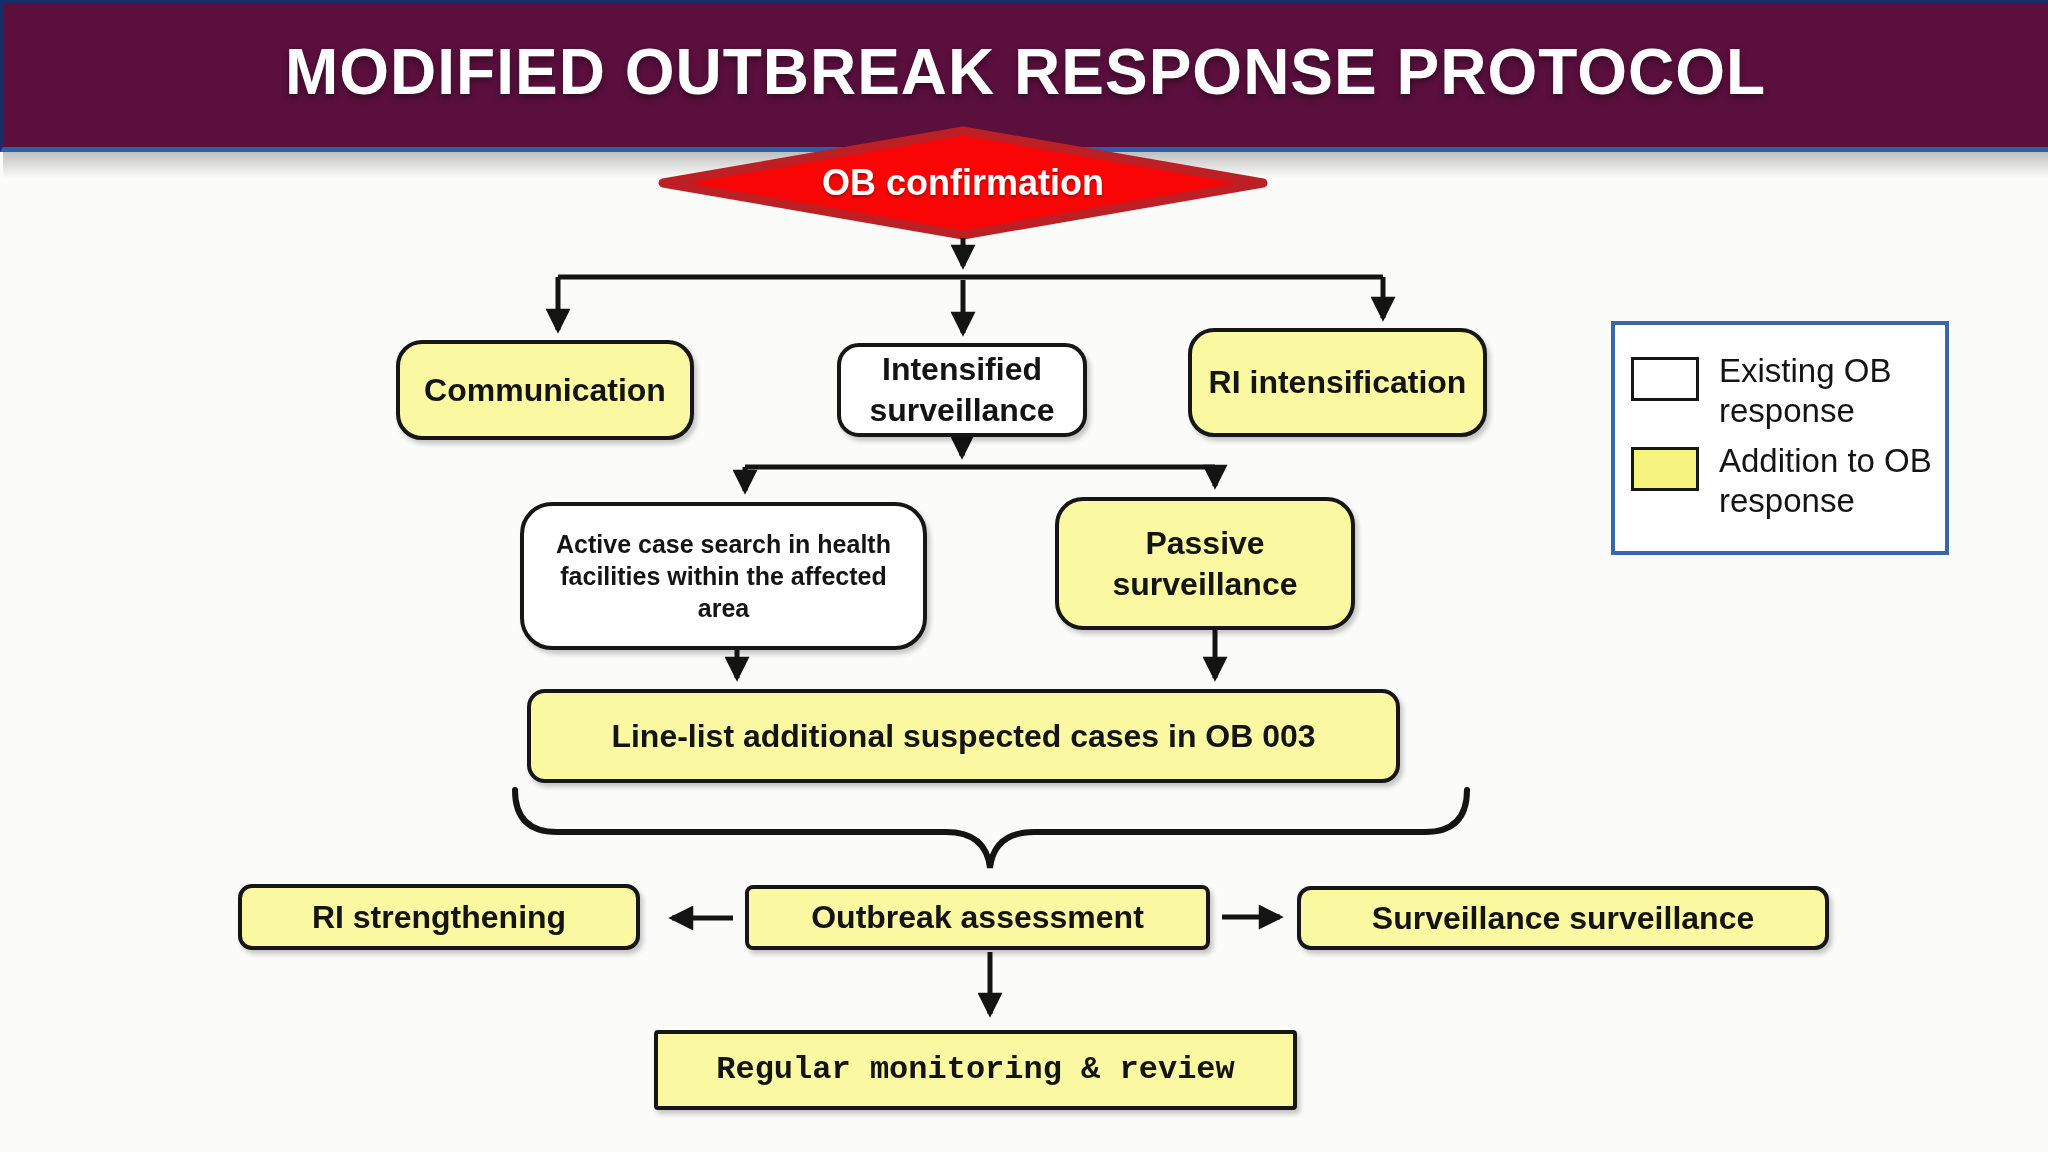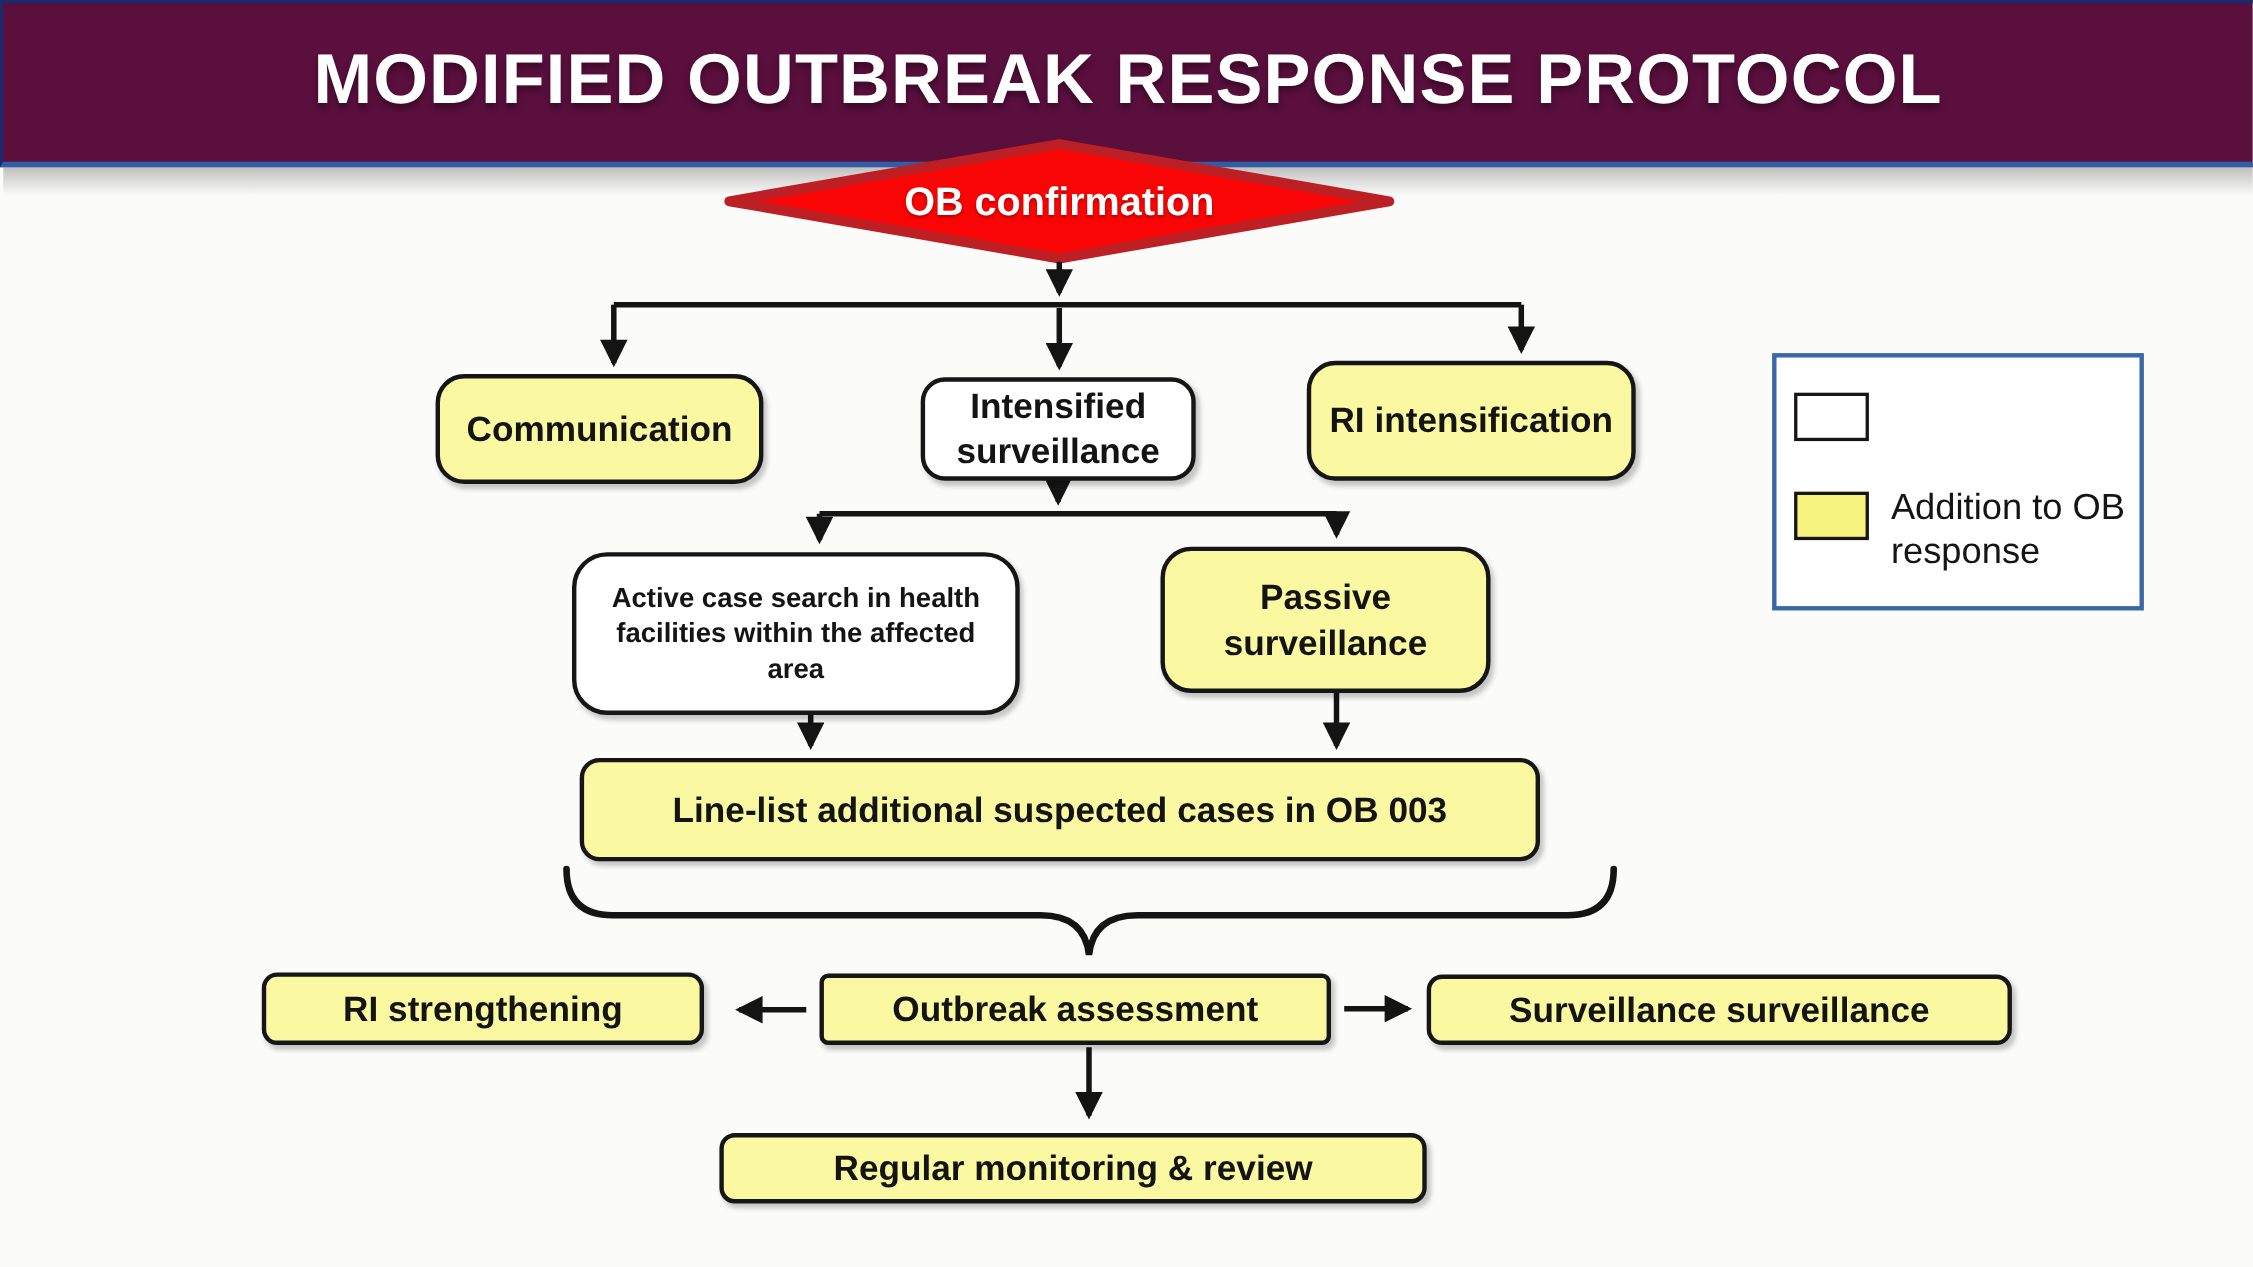--- a/index.html
+++ b/index.html
@@ -70,21 +70,21 @@
 
   #node-communication{left:380px;top:340px;width:298px;height:100px;border-radius:26px;margin-left:16px;}
   #node-intensified{left:837px;top:343px;width:250px;height:94px;border-radius:22px;}
   #node-ri-intensification{left:1188px;top:328px;width:299px;height:109px;border-radius:26px;}
   #node-active-case-search{left:520px;top:502px;width:407px;height:148px;border-radius:32px;font-size:25px;}
   #node-passive-surveillance{left:1055px;top:497px;width:300px;height:133px;border-radius:28px;}
   #node-line-list{left:527px;top:689px;width:873px;height:94px;border-radius:18px;}
   #node-outbreak-assessment{left:745px;top:885px;width:465px;height:65px;border-radius:8px;}
   #node-ri-strengthening{left:238px;top:884px;width:402px;height:66px;border-radius:14px;}
   #node-surveillance-strengthening{left:1297px;top:886px;width:532px;height:64px;border-radius:14px;}
-  #node-regular-monitoring{left:654px;top:1030px;width:643px;height:64px;border-radius:14px;}
+  #node-regular-monitoring{left:654px;top:1030px;width:643px;height:80px;border-radius:4px;font-family:Liberation Mono, monospace;}
 
   
   .legend{
     position:absolute;left:1611px;top:321px;width:338px;height:234px;
     border:4px solid var(--legend-border);background:#fff;z-index:3;
     display:flex;flex-direction:column;justify-content:space-between;
     padding:26px 10px 30px 16px;
   }
   .legend-row{display:flex;align-items:flex-start;}
   .legend-swatch{width:68px;height:44px;border:3px solid var(--node-border);margin:6px 20px 0 0;flex:none;}
@@ -150,20 +150,21 @@
 
   <div class="node nowrap" id="node-ri-strengthening">RI strengthening</div>
 
   <div class="node nowrap" id="node-surveillance-strengthening">Surveillance surveillance</div>
 
   <div class="node nowrap" id="node-regular-monitoring">Regular monitoring &amp; review</div>
 
   <div class="legend">
     <div class="legend-row">
       <div class="legend-swatch legend-swatch--white"></div>
+      <div class="legend-label">Existing OB response</div>
     </div>
     <div class="legend-row">
       <div class="legend-swatch legend-swatch--yellow"></div>
       <div class="legend-label">Addition to OB response</div>
     </div>
   </div>
 
 </div>
 
 </body></html>

